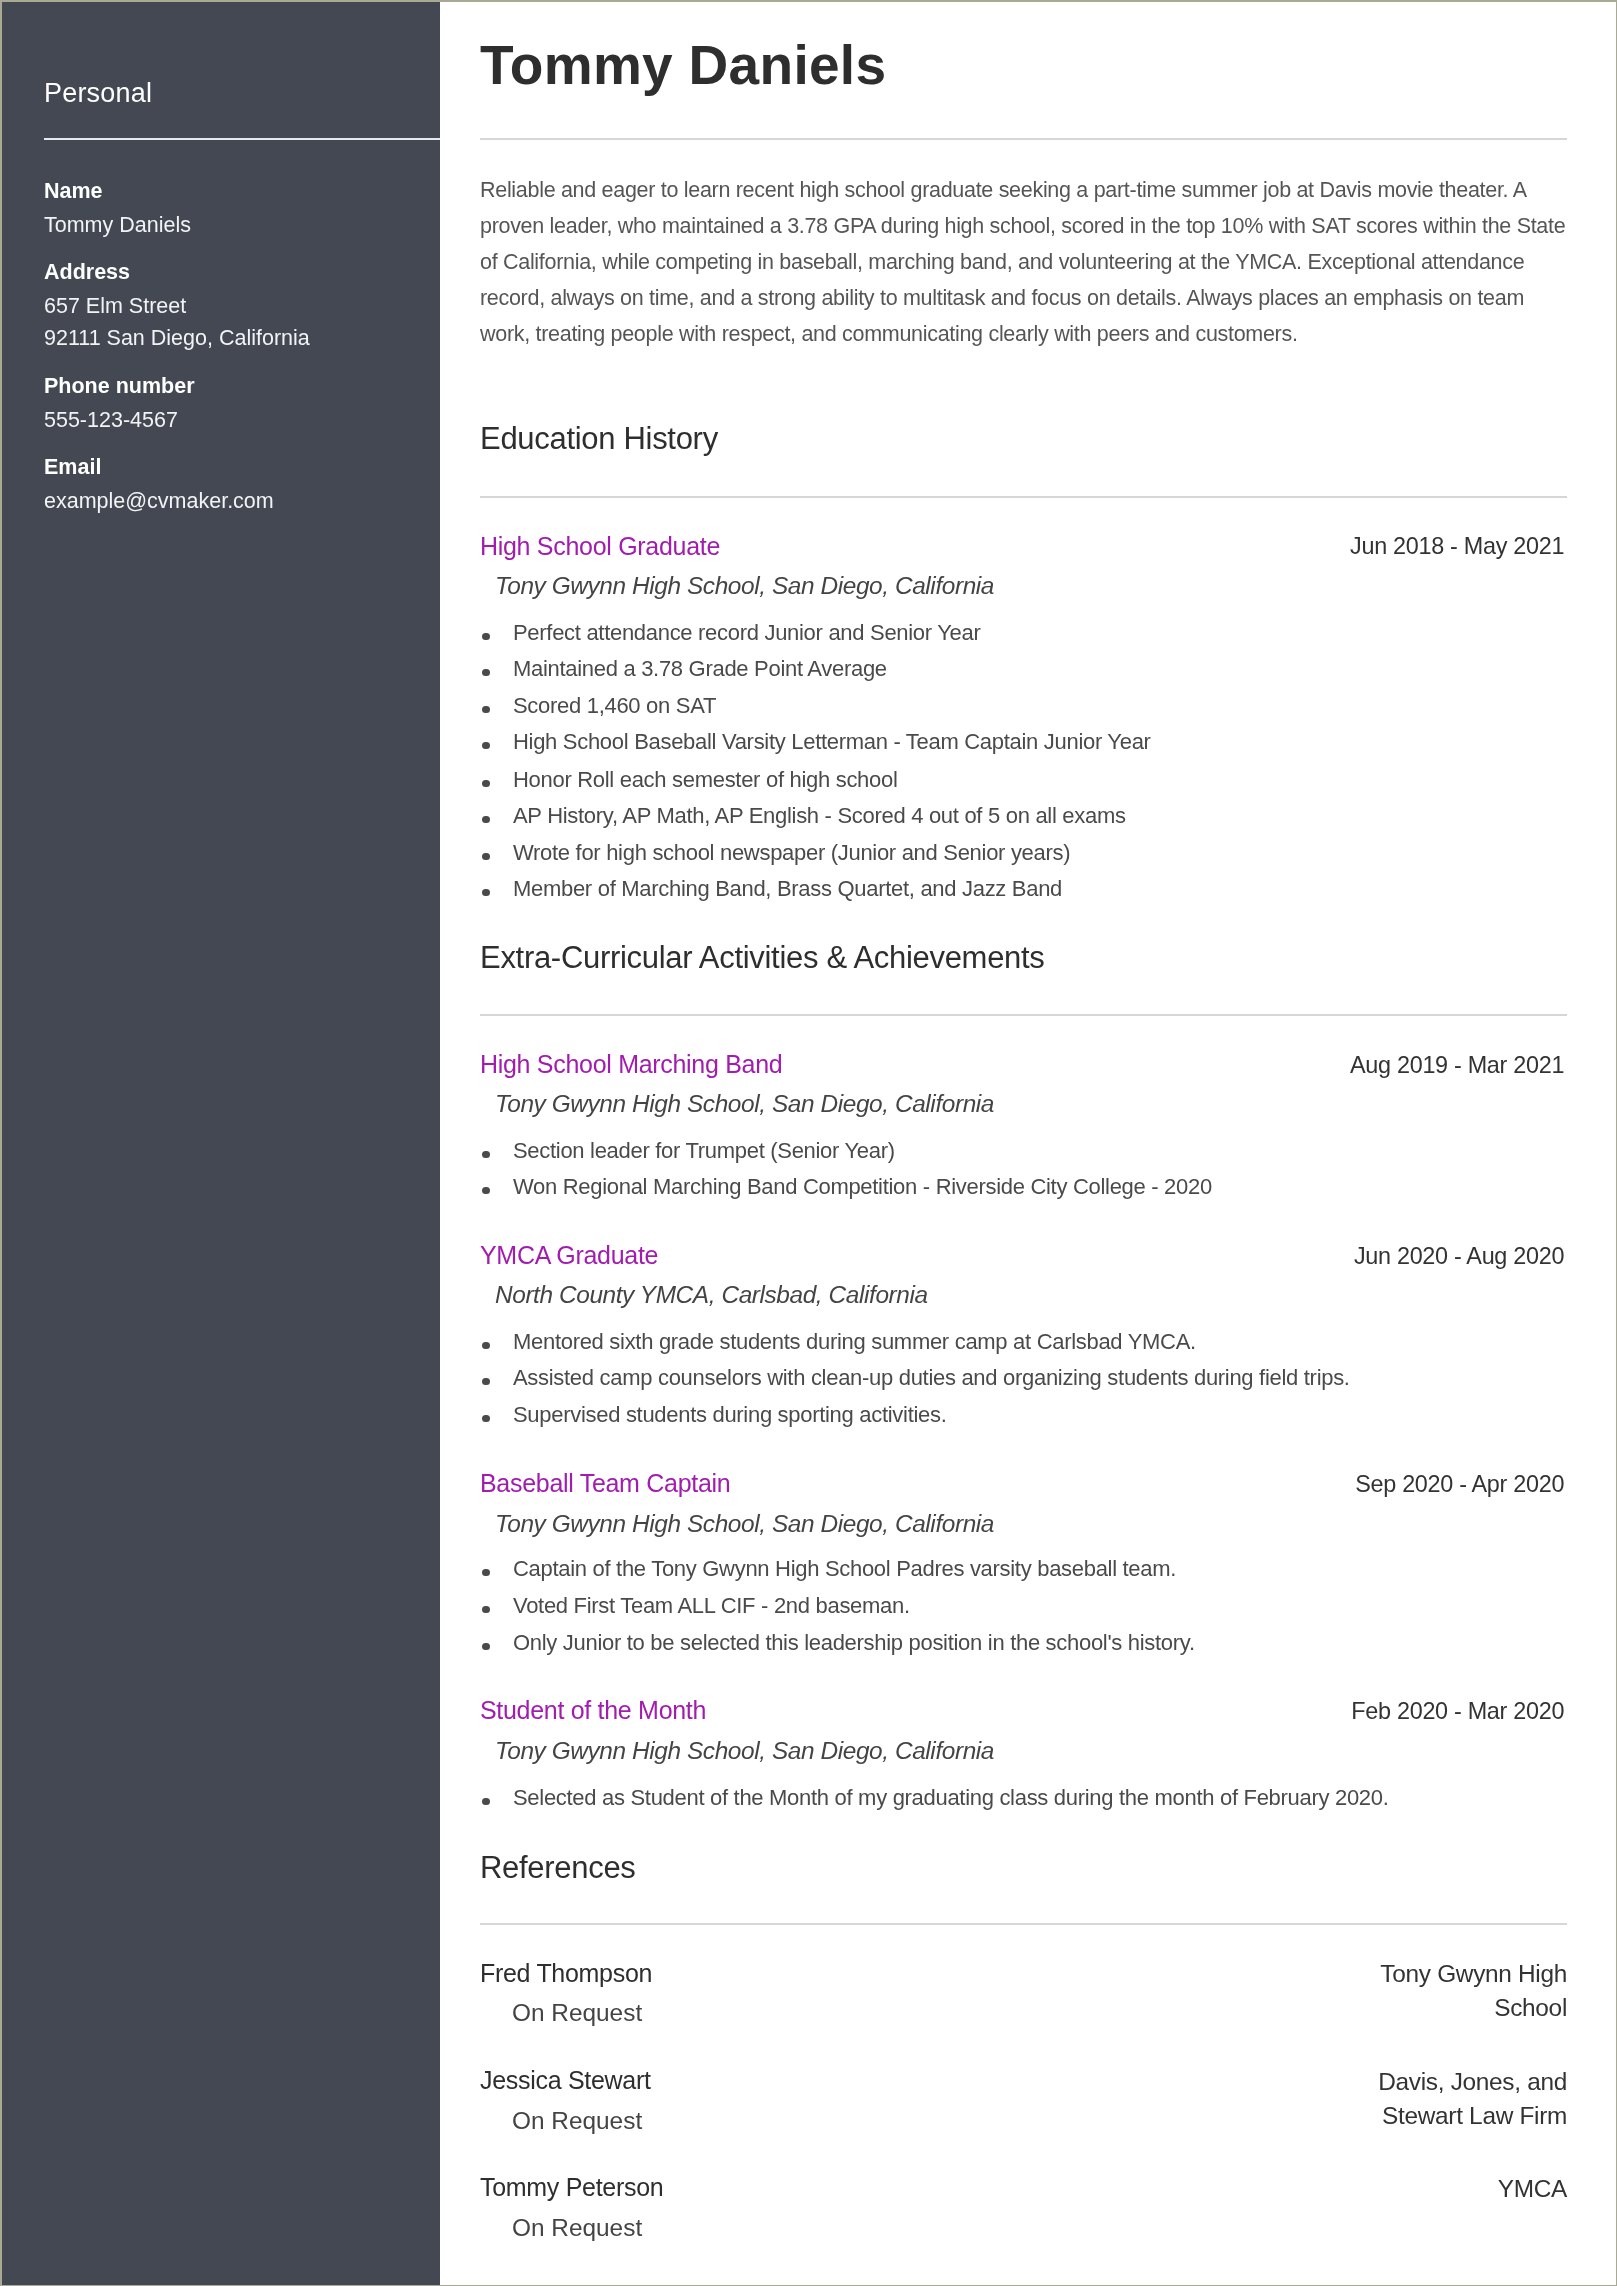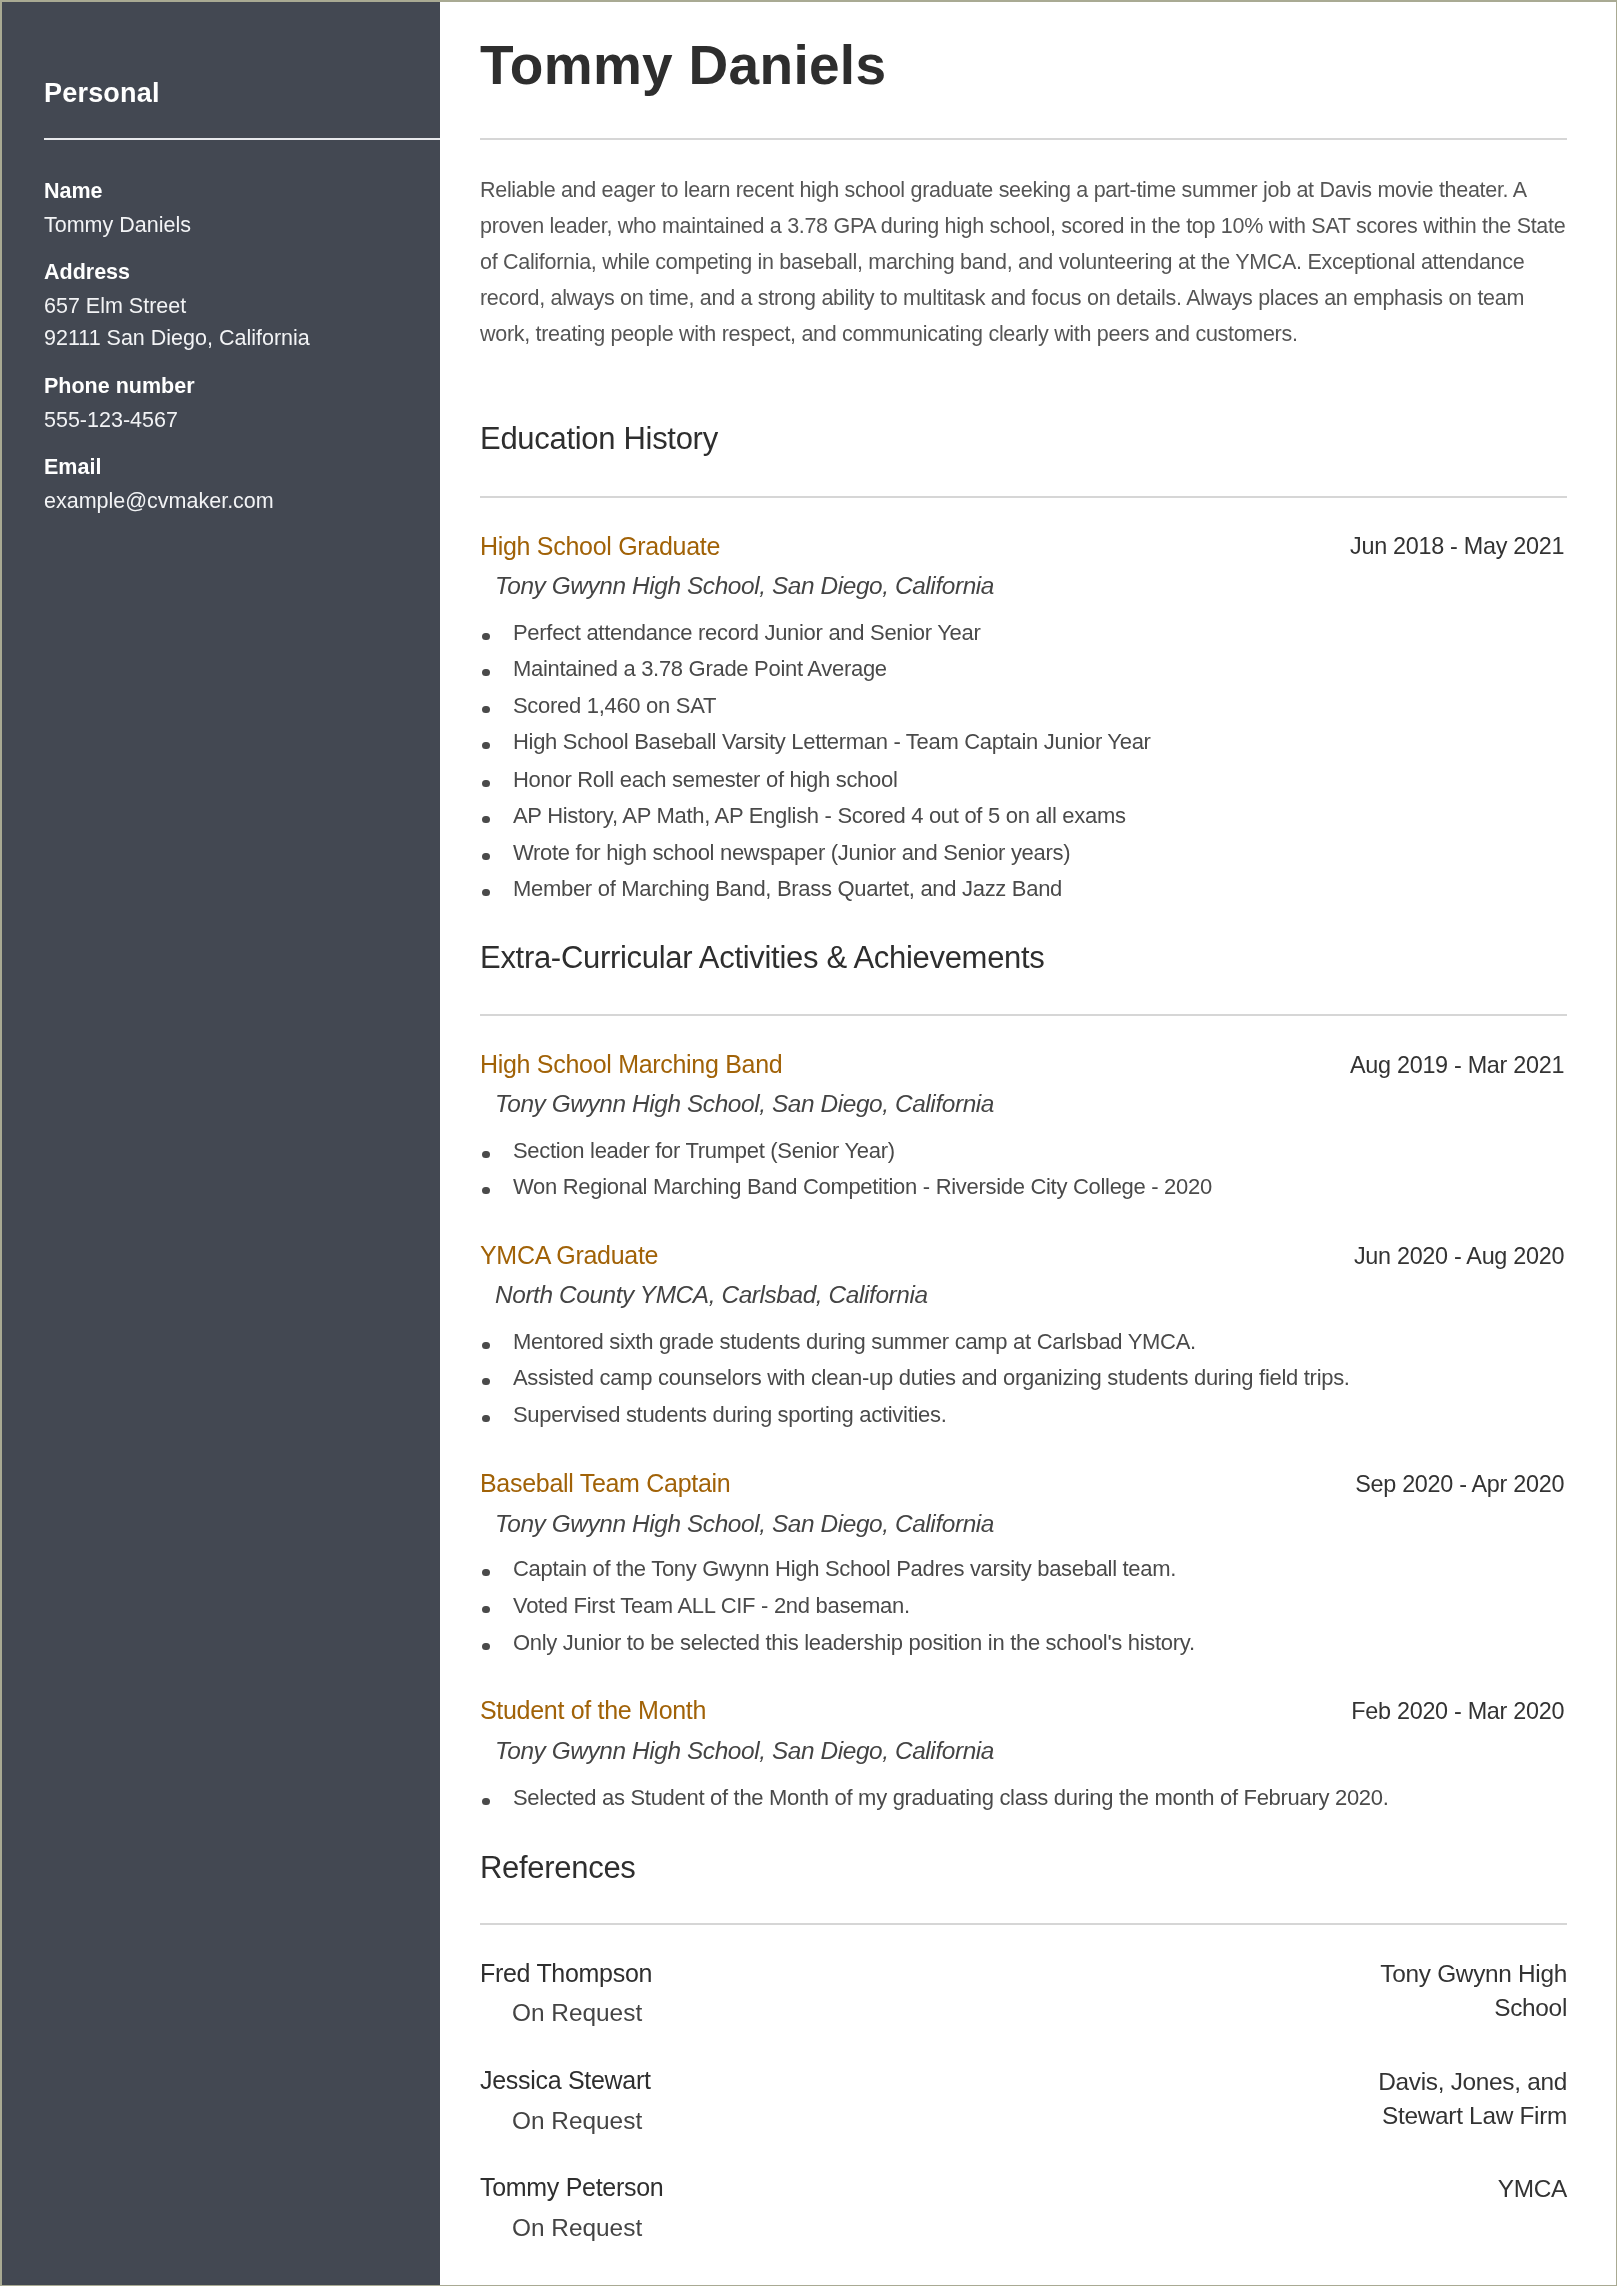--- a/index.html
+++ b/index.html
@@ -11,21 +11,21 @@
   }
   .frame {
     position: absolute; left: 0; top: 0; width: 1618px; height: 2287px;
     box-sizing: border-box; border: 2.9px solid #a9aa93; pointer-events: none; z-index: 5;
   }
   .sidebar {
     position: absolute; left: 0; top: 0; width: 440px; height: 2287px;
     background: #434852;
   }
   .sb-title {
-    position: absolute; left: 44px; top: 78px; font-size: 27px; font-weight: bold; color: #ffffff;
+    position: absolute; left: 44px; top: 78px; font-size: 27px; font-weight: normal; color: #ffffff;
     letter-spacing: 0.2px;
   }
   .sb-divider {
     position: absolute; left: 44px; top: 138px; width: 396px; height: 2px; background: #e8e9ec;
   }
   .sb-label { position: absolute; left: 44px; font-size: 21.5px; font-weight: bold; color: #ffffff; }
   .sb-value { position: absolute; left: 44px; font-size: 21.5px; color: #f2f3f5; }
 
   .main { position: absolute; left: 480px; top: 0; width: 1087px; }
   .name {
@@ -34,21 +34,21 @@
   }
   .hr { position: absolute; left: 0; width: 1087px; height: 2px; background: #d6d6d6; }
   .summary {
     position: absolute; left: 0; top: 172px; width: 1087px; font-size: 21.5px; line-height: 36px;
     color: #555555; letter-spacing: -0.3px;
   }
   .section-title {
     position: absolute; left: 0; font-size: 31px; font-weight: normal; color: #2e2e2e; white-space: nowrap;
     letter-spacing: -0.3px;
   }
-  .item-title { position: absolute; left: 0; font-size: 25px; color: #a16207; white-space: nowrap; letter-spacing: -0.3px; }
+  .item-title { position: absolute; left: 0; font-size: 25px; color: #a21caf; white-space: nowrap; letter-spacing: -0.3px; }
   .item-date { position: absolute; right: 2.9px; font-size: 23.4px; color: #333333; white-space: nowrap; letter-spacing: -0.3px; }
   .item-sub { position: absolute; left: 0; font-size: 24.4px; font-style: italic; color: #444444; white-space: nowrap; letter-spacing: -0.4px; margin-left: 15px; }
   .bullet-row { position: absolute; left: 0; width: 1087px; height: 31px; font-size: 22px; color: #4a4a4a; white-space: nowrap; letter-spacing: -0.3px; }
   .bullet-dot {
     position: absolute; left: 2px; top: 12.7px; width: 7.8px; height: 7.8px; border-radius: 50%; background: #4a4a4a;
   }
   .bullet-text { position: absolute; left: 33px; top: 0; }
   .ref-name { position: absolute; left: 0; font-size: 25px; color: #2e2e2e; white-space: nowrap; letter-spacing: -0.3px; }
   .ref-avail { position: absolute; left: 0; font-size: 24.4px; color: #444444; white-space: nowrap; margin-left: 32px; }
   .ref-org {

